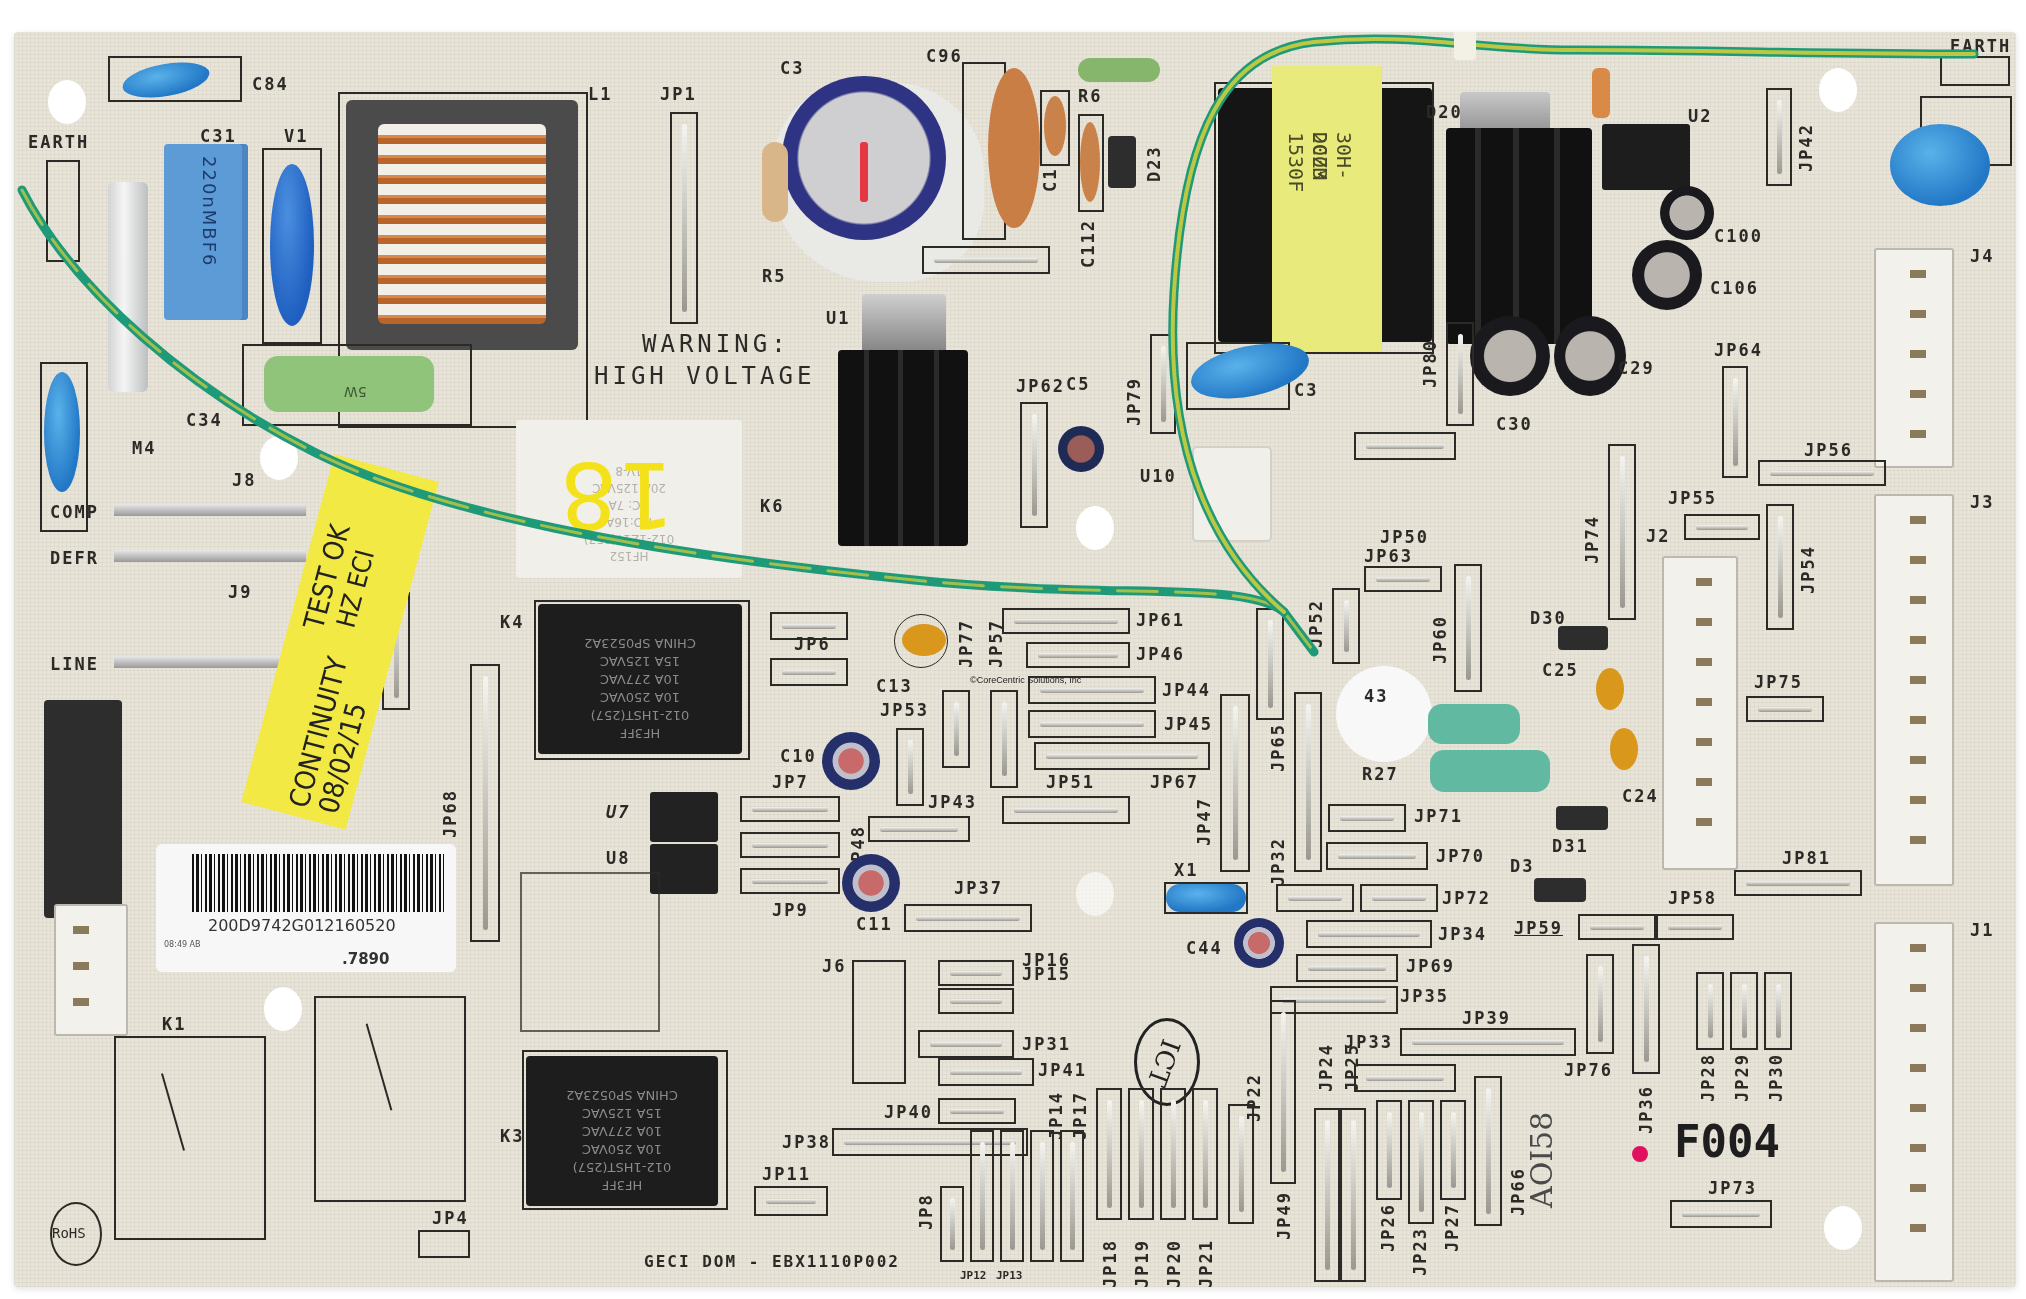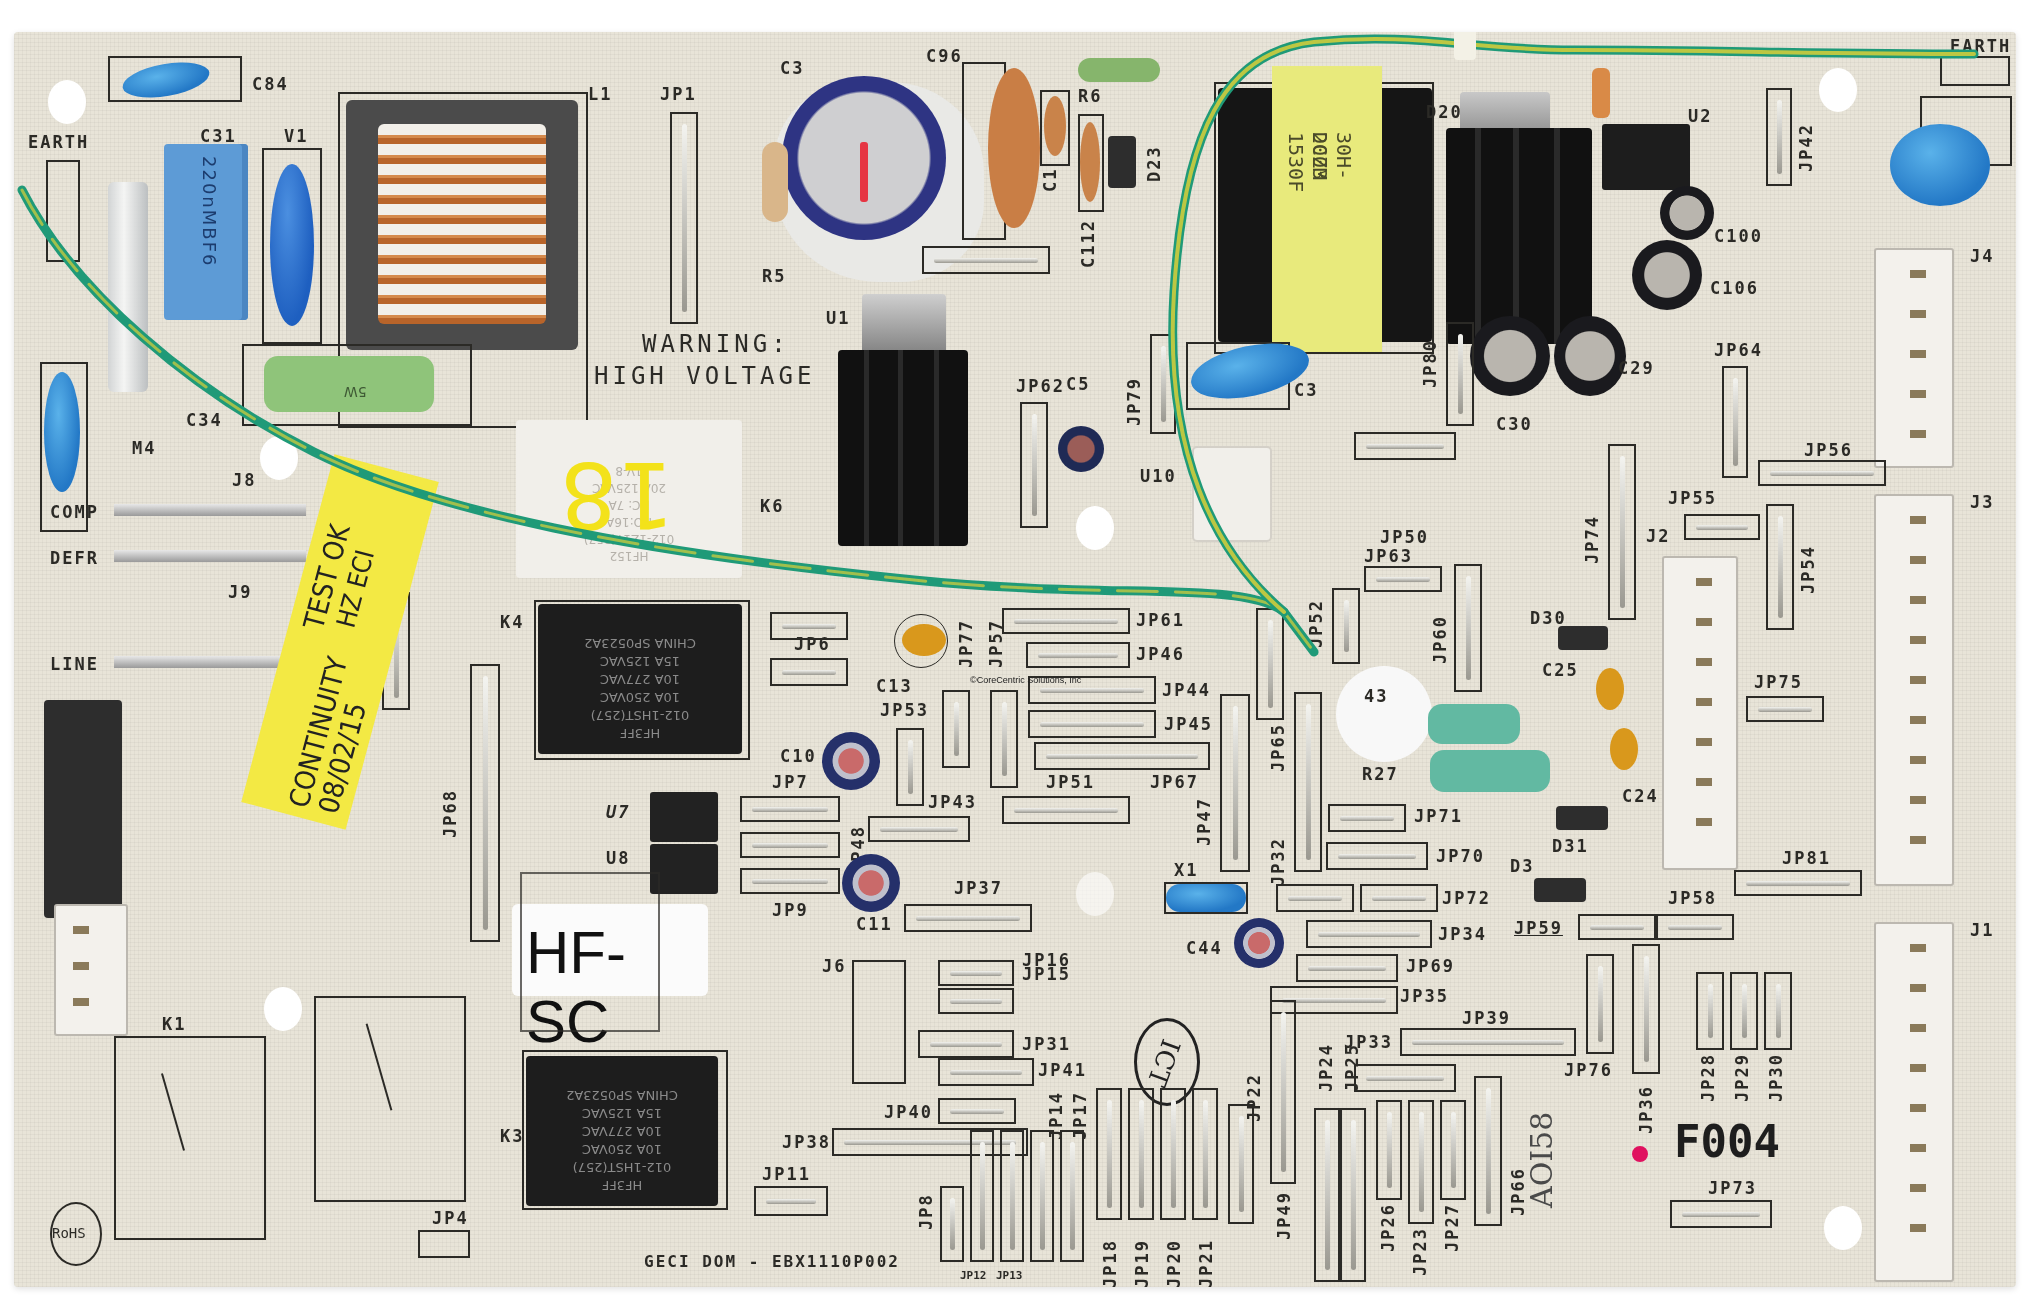--- a/index.html
+++ b/index.html
@@ -586,24 +586,27 @@
     </div>
   <span class="silk vert" style="left:1686px;top:1070px;">JP28</span>
   <span class="silk vert" style="left:1720px;top:1070px;">JP29</span>
   <span class="silk vert" style="left:1754px;top:1070px;">JP30</span>
   <span class="abs" style="left:1660px;top:1084px;font-family:'DejaVu Sans Mono',monospace;font-size:44px;font-weight:bold;color:#1e1e1e;">F004</span>
   <span class="silk" style="left:1694px;top:1148px;">JP73</span>
   <div class="jumper h" style="left:1656px;top:1168px;width:102px;height:28px;">
       <div class="wire"></div>
     </div>
 
-
-  <div class="label-sticker" style="left:498px;top:872px;width:196px;height:92px;background:#fbfbfb;">
-    <span class="abs" style="left:14px;top:14px;font-family:'Liberation Sans',sans-serif;font-size:60px;color:#111;">HF-SC</span>
-  </div>
+  <div class="label-sticker" style="left:142px;top:812px;width:300px;height:128px;">
+    <div class="abs" style="left:36px;top:10px;width:252px;height:58px;background:repeating-linear-gradient(90deg,#111 0 2px,transparent 2px 4px,#111 4px 7px,transparent 7px 9px,#111 9px 10px,transparent 10px 13px);"></div>
+    <span class="abs" style="left:52px;top:72px;font-family:'DejaVu Sans',sans-serif;font-size:16px;color:#333;">200D9742G012160520</span>
+    <span class="abs" style="left:8px;top:96px;font-family:'DejaVu Sans',sans-serif;font-size:8px;color:#555;">08:49 AB</span>
+    <span class="abs" style="left:186px;top:106px;font-family:'DejaVu Sans',sans-serif;font-size:15px;font-weight:bold;color:#333;">.7890</span>
+  </div>
+
   <div class="outline" style="left:506px;top:840px;width:140px;height:160px;opacity:0.7;"></div>
 
   <span class="silk" style="left:148px;top:984px;">K1</span>
   <div class="outline" style="left:100px;top:1004px;width:152px;height:204px;"></div>
   <div class="abs" style="left:158px;top:1040px;width:2px;height:80px;background:#2b2a26;transform:rotate(-16deg);"></div>
   <div class="outline" style="left:300px;top:964px;width:152px;height:206px;"></div>
   <div class="abs" style="left:364px;top:990px;width:2px;height:90px;background:#2b2a26;transform:rotate(-16deg);"></div>
   <span class="silk" style="left:486px;top:1096px;">K3</span>
 
   <div class="outline" style="left:508px;top:1018px;width:206px;height:160px;"></div>

